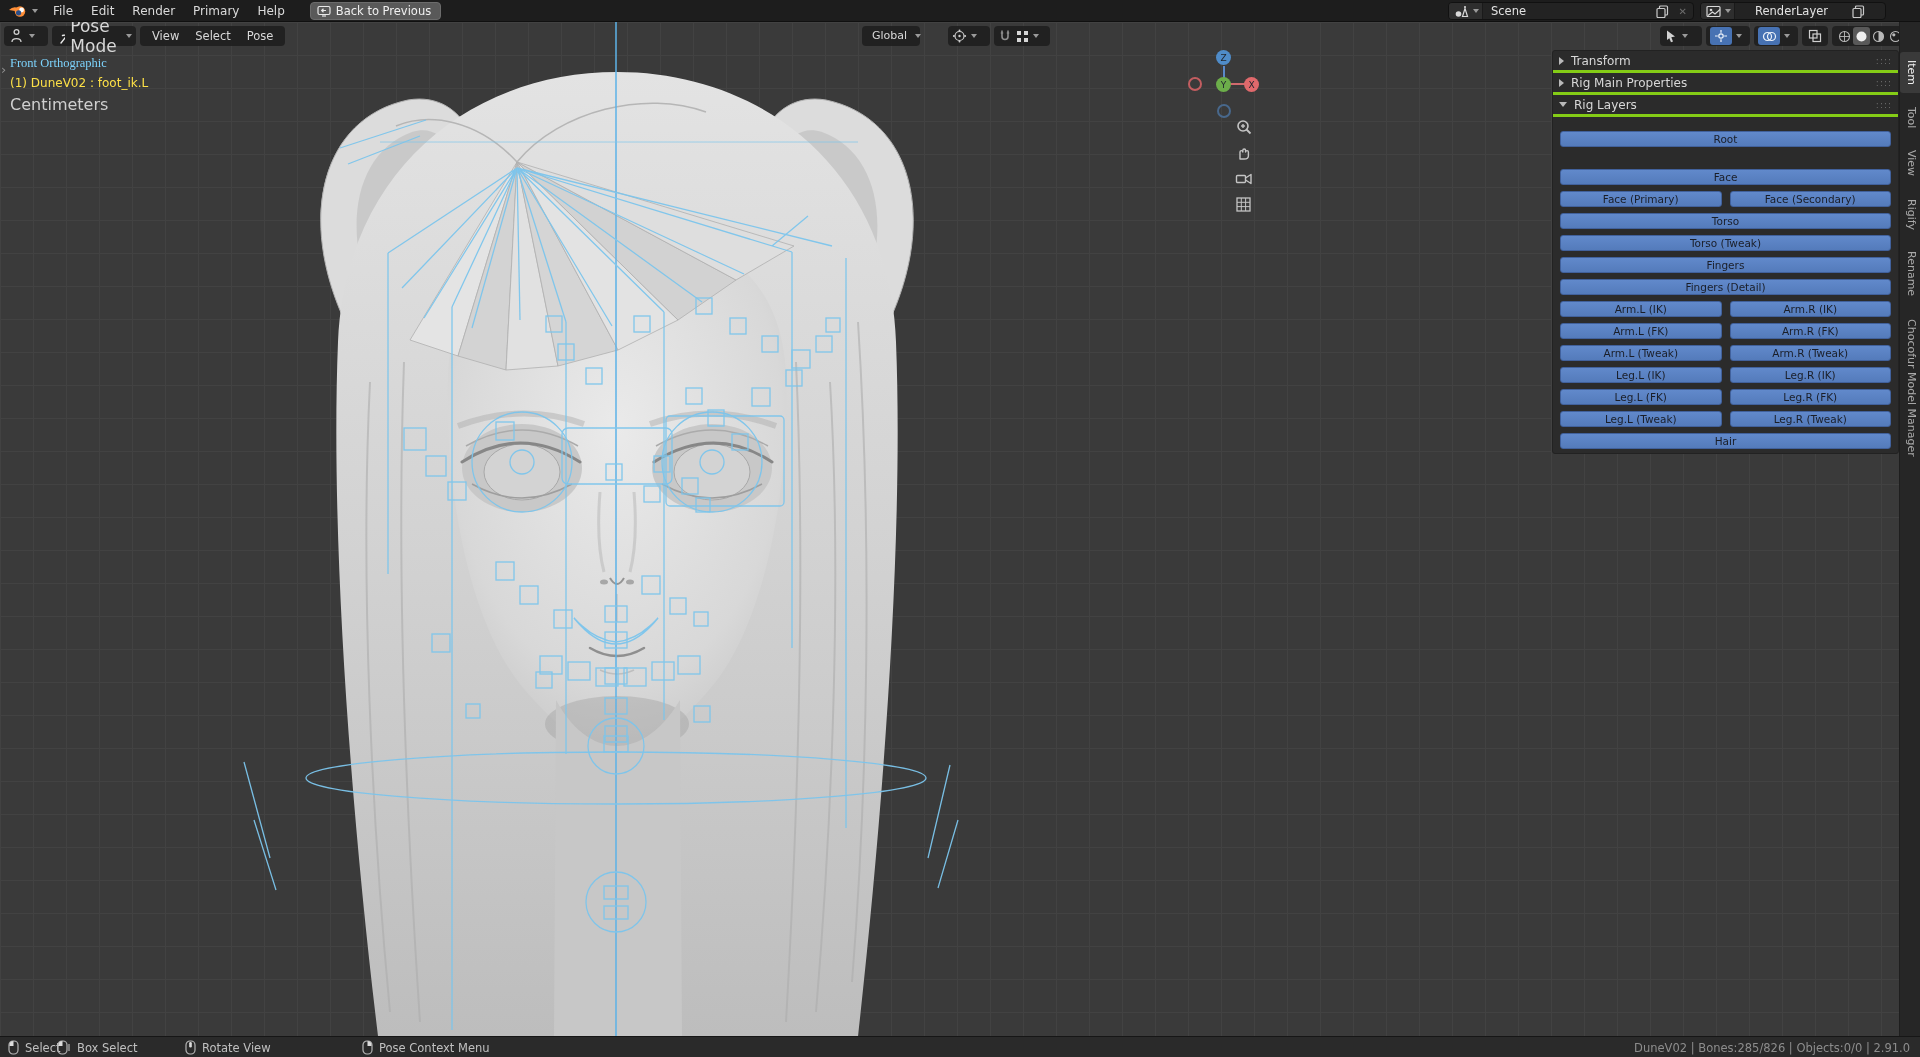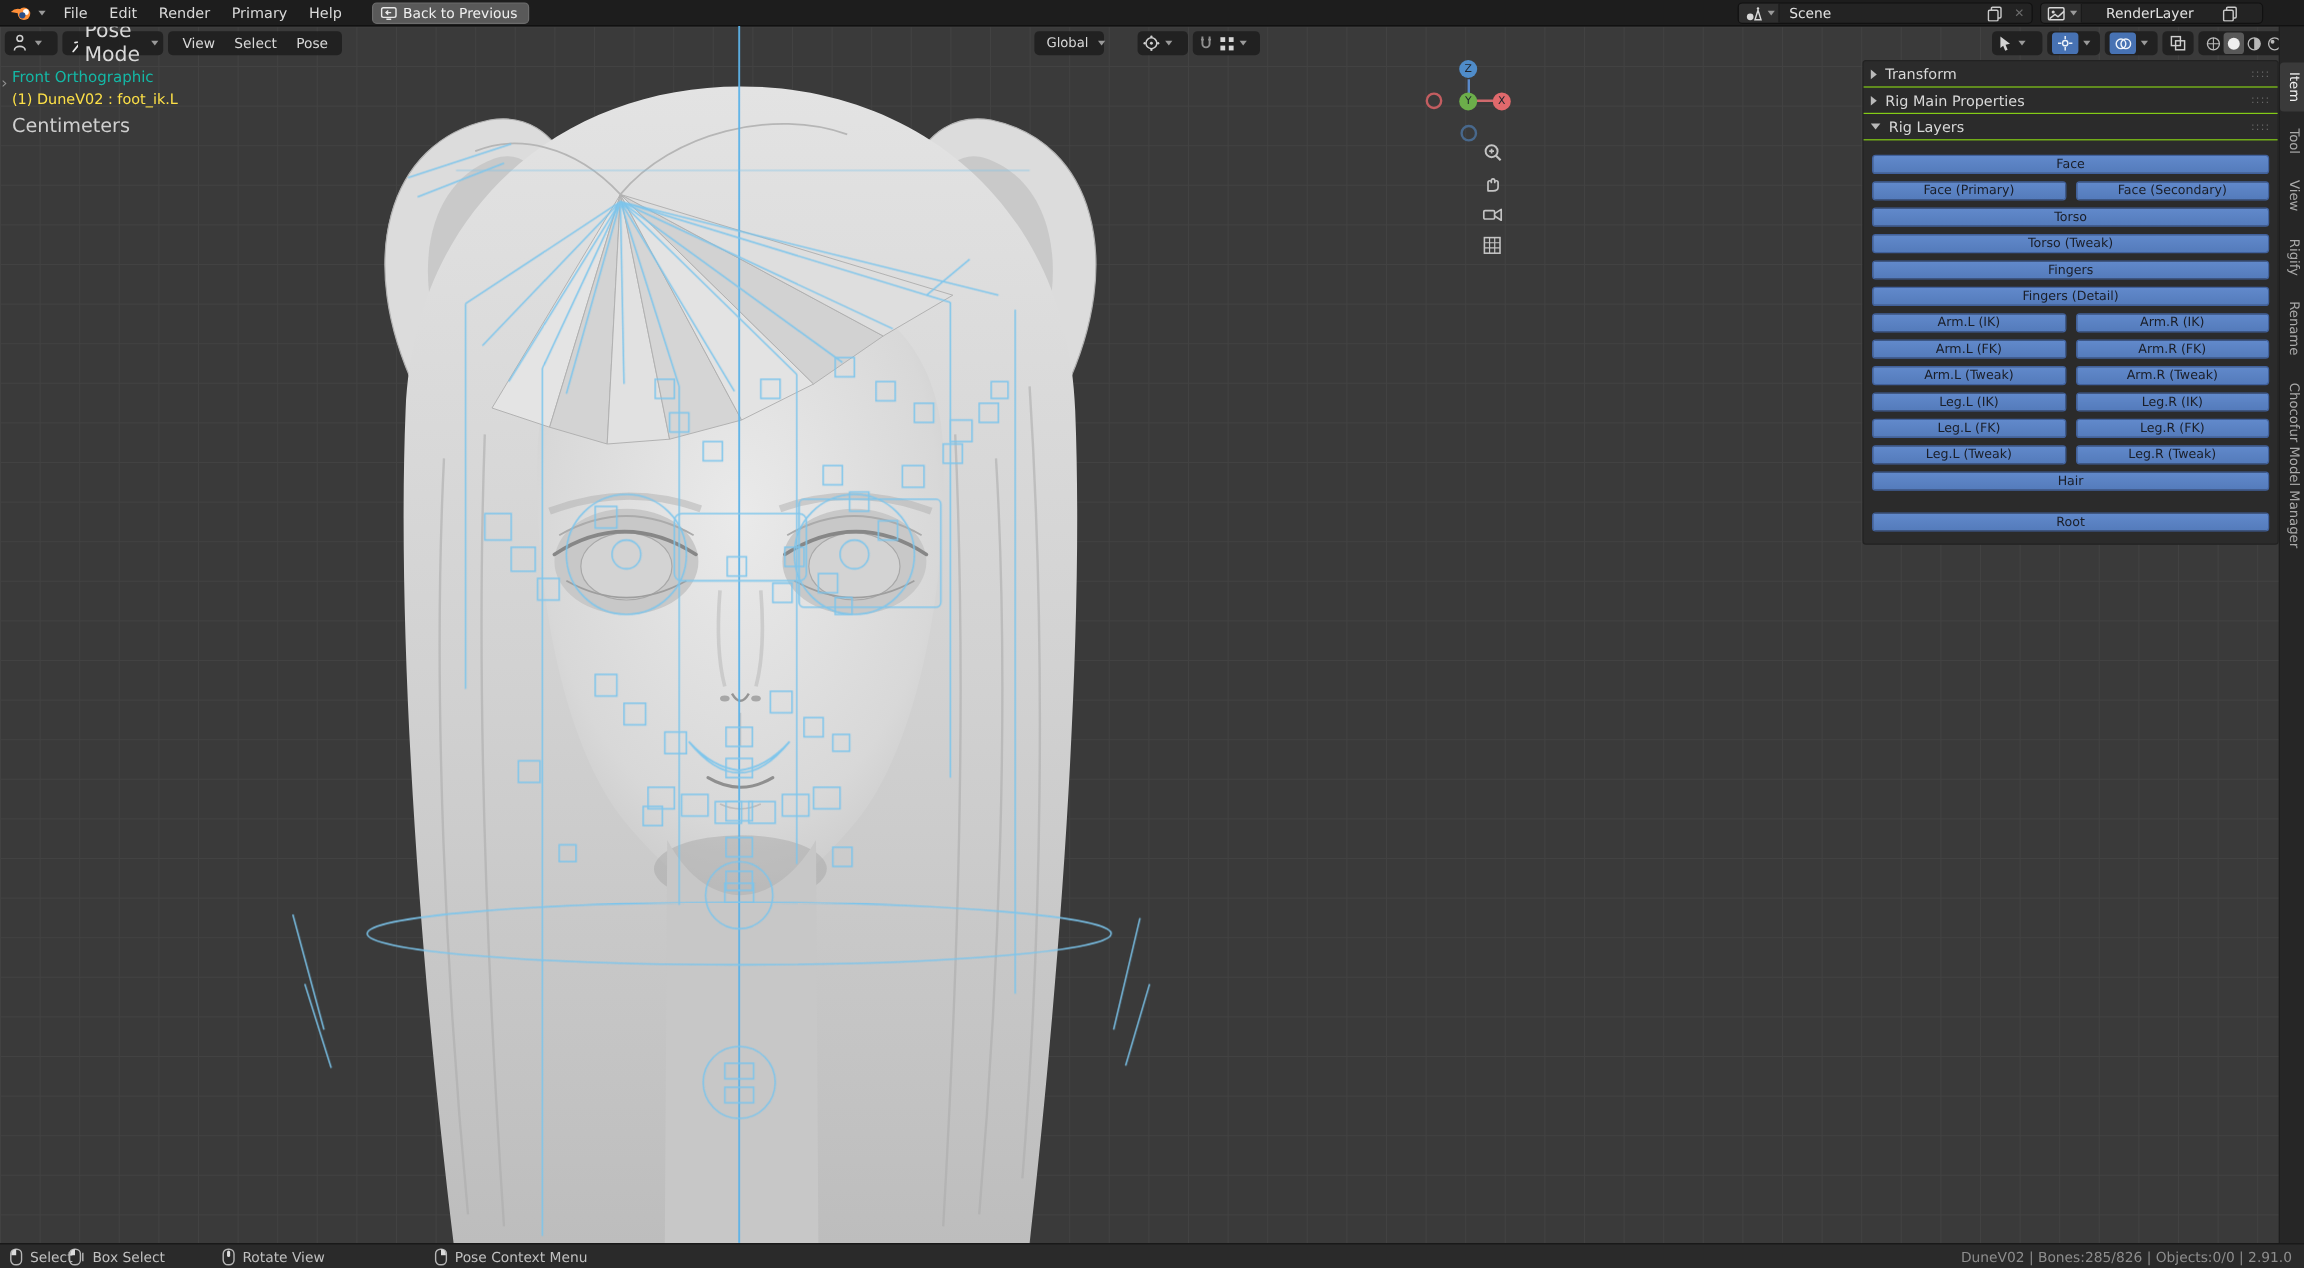--- a/index.html
+++ b/index.html
@@ -37,37 +37,37 @@
   .hpill { position:absolute; top:26px; height:20px; background:rgba(30,30,30,.88);
     border-radius:4px; display:flex; align-items:center; z-index:10; padding:0 4px; }
   .hpill .mi { padding:0 8px; font-size:11.5px; color:#d8d8d8; line-height:20px; }
   .icbtn { width:22px; height:18px; display:flex; align-items:center; justify-content:center; border-radius:3px; }
   .icbtn.blue { background:#4772b3; }
   .icbtn.activegray { background:#595959; }
 
   
   #vp-text { position:absolute; left:10px; top:56px; z-index:5; }
   #vp-text div { margin-bottom:5px; }
-  .vpt-1 { font-size:12.5px; color:#14b8a6; }
+  .vpt-1 { font-size:12.5px; color:#7dd3fc;font-family:Liberation Serif, serif; }
   .vpt-2 { font-size:12px; color:#fde047; }
   .vpt-3 { font-size:16px; color:#cfcfcf; }
   #tool-chevron { position:absolute; left:1px; top:62px; color:#909090; font-size:13px; z-index:5; }
 
   
   #gizmo { position:absolute; left:1186px; top:46px; width:76px; height:76px; z-index:5; }
   .gz-ball { position:absolute; width:15px; height:15px; border-radius:50%;
     font-size:9px; color:#20262e; display:flex; align-items:center; justify-content:center; }
   #vp-icons { position:absolute; left:1232px; top:118px; width:24px; z-index:5;
     display:flex; flex-direction:column; gap:8px; align-items:center; }
 
   
   #n-panel { position:absolute; left:1552px; top:50px; width:347px; z-index:20;
     background:rgba(43,43,43,.96); border:1px solid #222; border-radius:3px; }
   .sec-head { height:22px; display:flex; align-items:center; padding:0 6px;
-    border-bottom:1px solid #84cc16; font-size:12px; color:#d8d8d8; }
+    border-bottom:3px solid #84cc16; font-size:12px; color:#d8d8d8; }
   .sec-head:last-of-type { border-bottom:none; }
   .tri { width:0; height:0; display:inline-block; margin-right:7px; }
   .tri.right { border-top:4px solid transparent; border-bottom:4px solid transparent; border-left:5px solid #b9b9b9; }
   .tri.down  { border-left:4px solid transparent; border-right:4px solid transparent; border-top:5px solid #b9b9b9; }
   .drag-dots { margin-left:auto; color:#6b6b6b; font-size:9px; letter-spacing:1px; }
   #rig-grid { display:grid; grid-template-columns:1fr 1fr; gap:6px 8px; padding:12px 7px 4px 7px; }
   .rig-btn { height:16px; background:linear-gradient(#6189cb,#547bbb); border:1px solid #41619c;
     border-radius:3px; color:#1a1e28; font-size:10.5px; text-align:center; line-height:14px;
     overflow:hidden; white-space:nowrap; }
   .span2 { grid-column:1 / span 2; }
@@ -493,20 +493,23 @@
     <span class="tri right"></span>
     <span>Rig Main Properties</span>
     <span class="drag-dots">::::</span>
   </div>
   <div class="sec-head">
     <span class="tri down"></span>
     <span>Rig Layers</span>
     <span class="drag-dots">::::</span>
   </div>
 
+  <div id="root-row">
+    <div class="rig-btn">Root</div>
+  </div>
   <div id="rig-grid">
     <div class="rig-btn span2">Face</div>
     <div class="rig-btn">Face (Primary)</div>
     <div class="rig-btn">Face (Secondary)</div>
     <div class="rig-btn span2">Torso</div>
     <div class="rig-btn span2">Torso (Tweak)</div>
     <div class="rig-btn span2">Fingers</div>
     <div class="rig-btn span2">Fingers (Detail)</div>
     <div class="rig-btn">Arm.L (IK)</div>
     <div class="rig-btn">Arm.R (IK)</div>
@@ -515,23 +518,20 @@
     <div class="rig-btn">Arm.L (Tweak)</div>
     <div class="rig-btn">Arm.R (Tweak)</div>
     <div class="rig-btn">Leg.L (IK)</div>
     <div class="rig-btn">Leg.R (IK)</div>
     <div class="rig-btn">Leg.L (FK)</div>
     <div class="rig-btn">Leg.R (FK)</div>
     <div class="rig-btn">Leg.L (Tweak)</div>
     <div class="rig-btn">Leg.R (Tweak)</div>
     <div class="rig-btn span2">Hair</div>
   </div>
-  <div id="root-row">
-    <div class="rig-btn">Root</div>
-  </div>
 </div>
 
 <div id="tabstrip">
   <div class="wrap">
     <div class="vtab active">Item</div>
     <div class="vtab">Tool</div>
     <div class="vtab">View</div>
     <div class="vtab">Rigify</div>
     <div class="vtab">Rename</div>
     <div class="vtab">Chocofur Model Manager</div>

